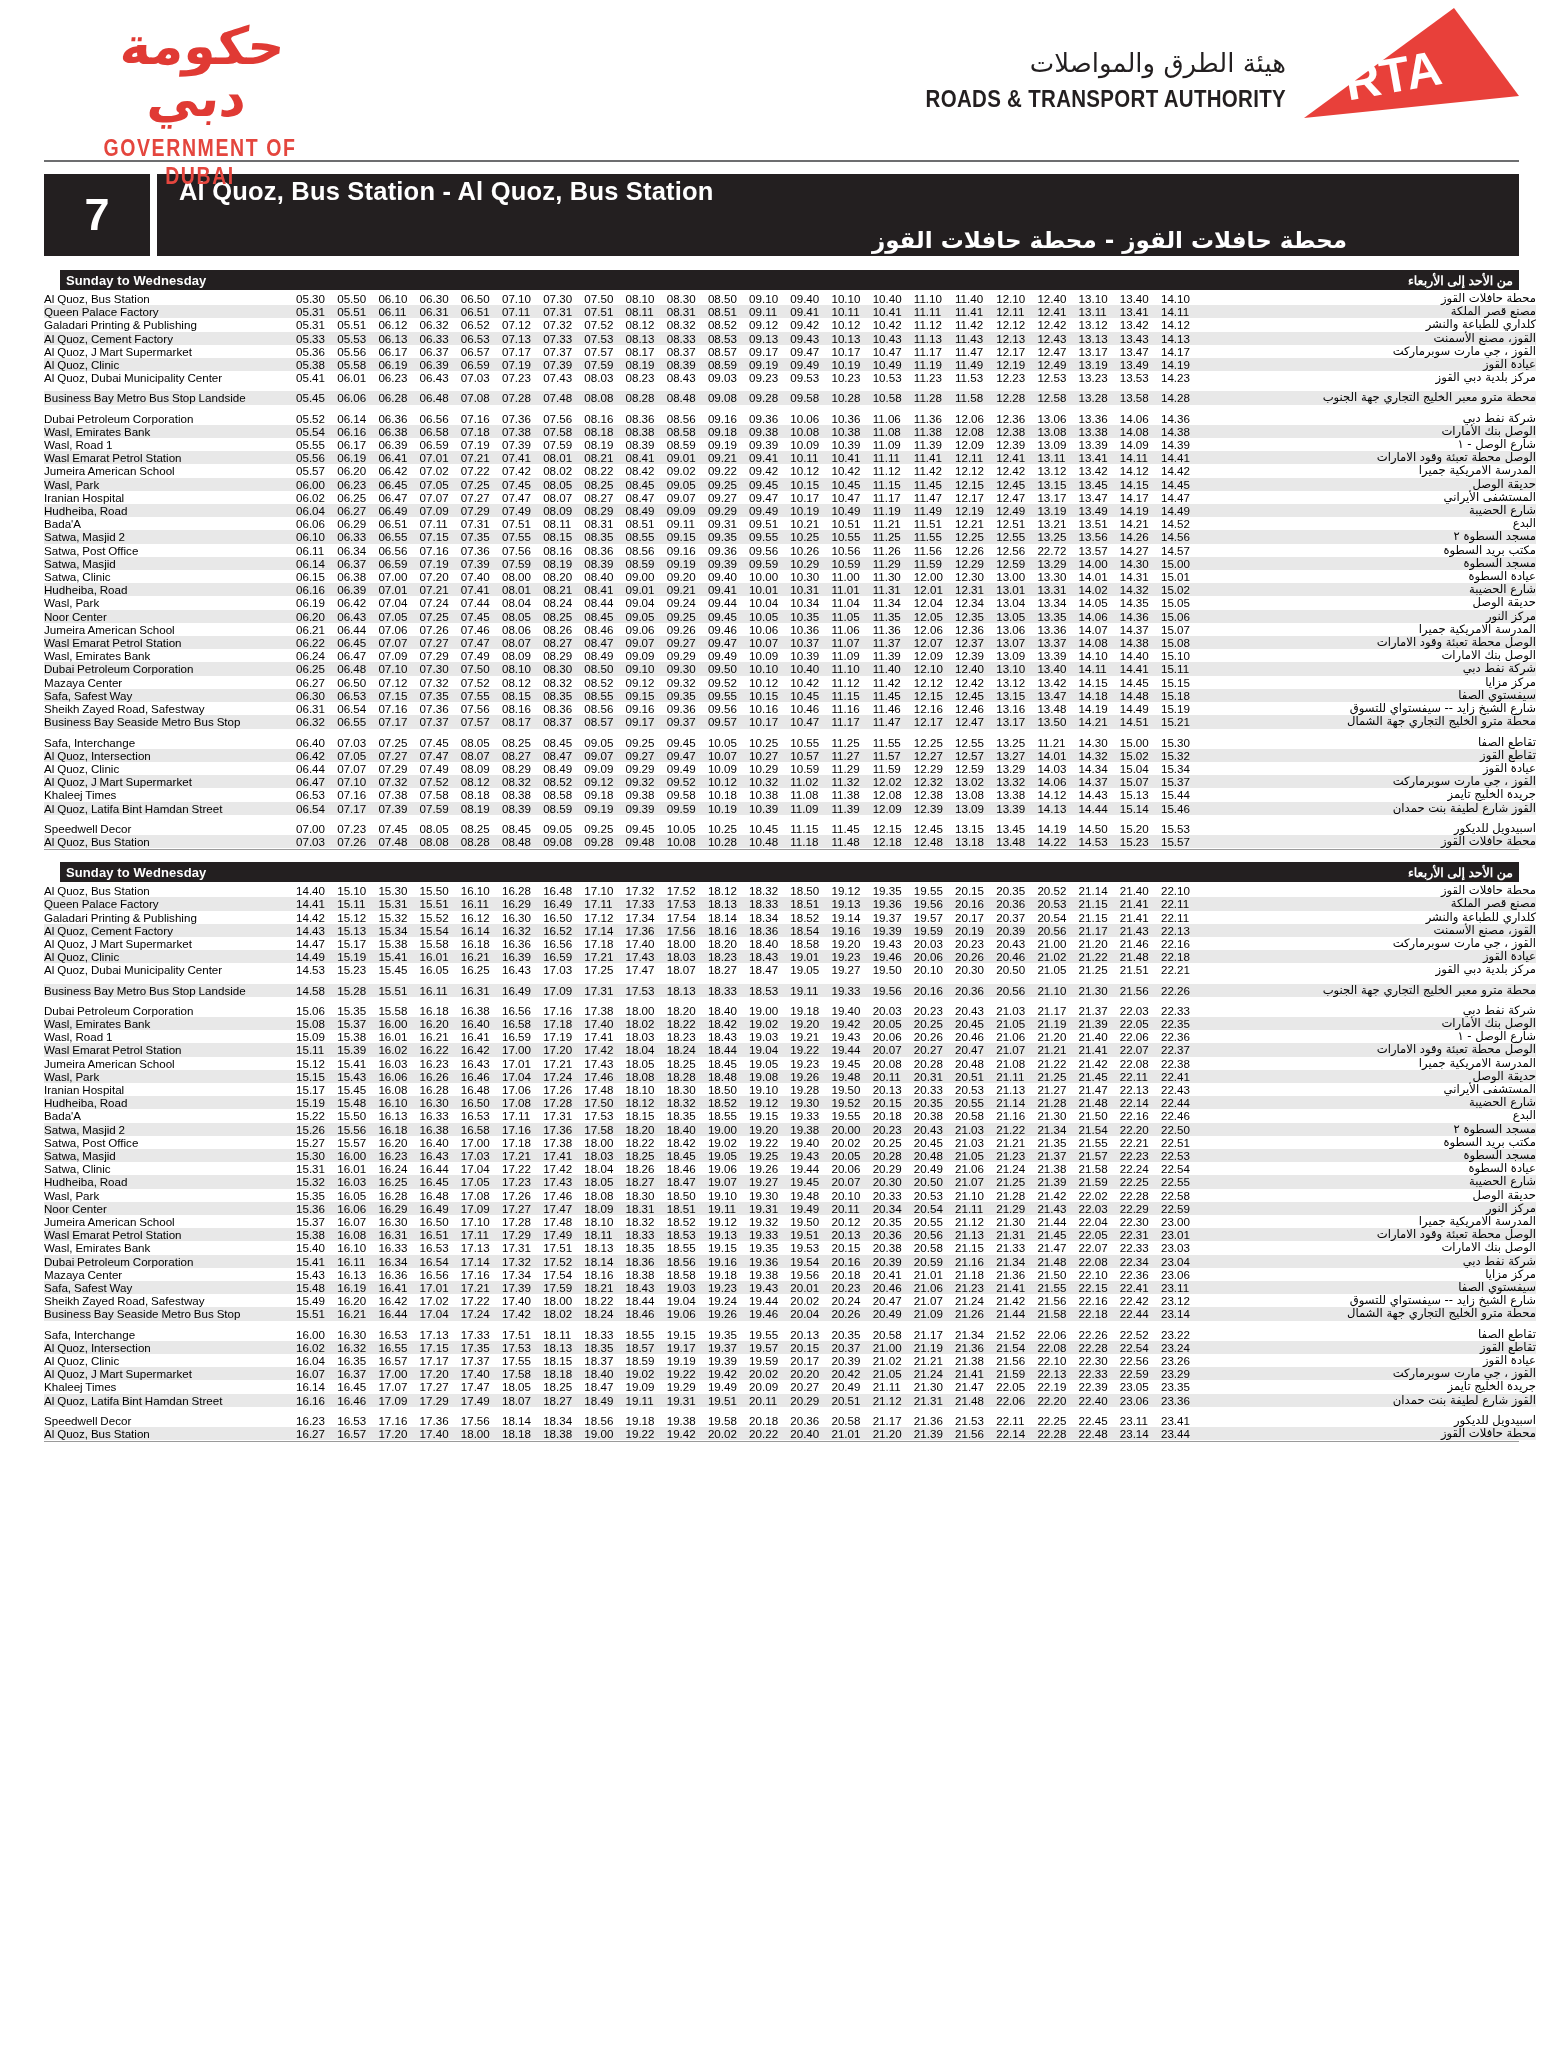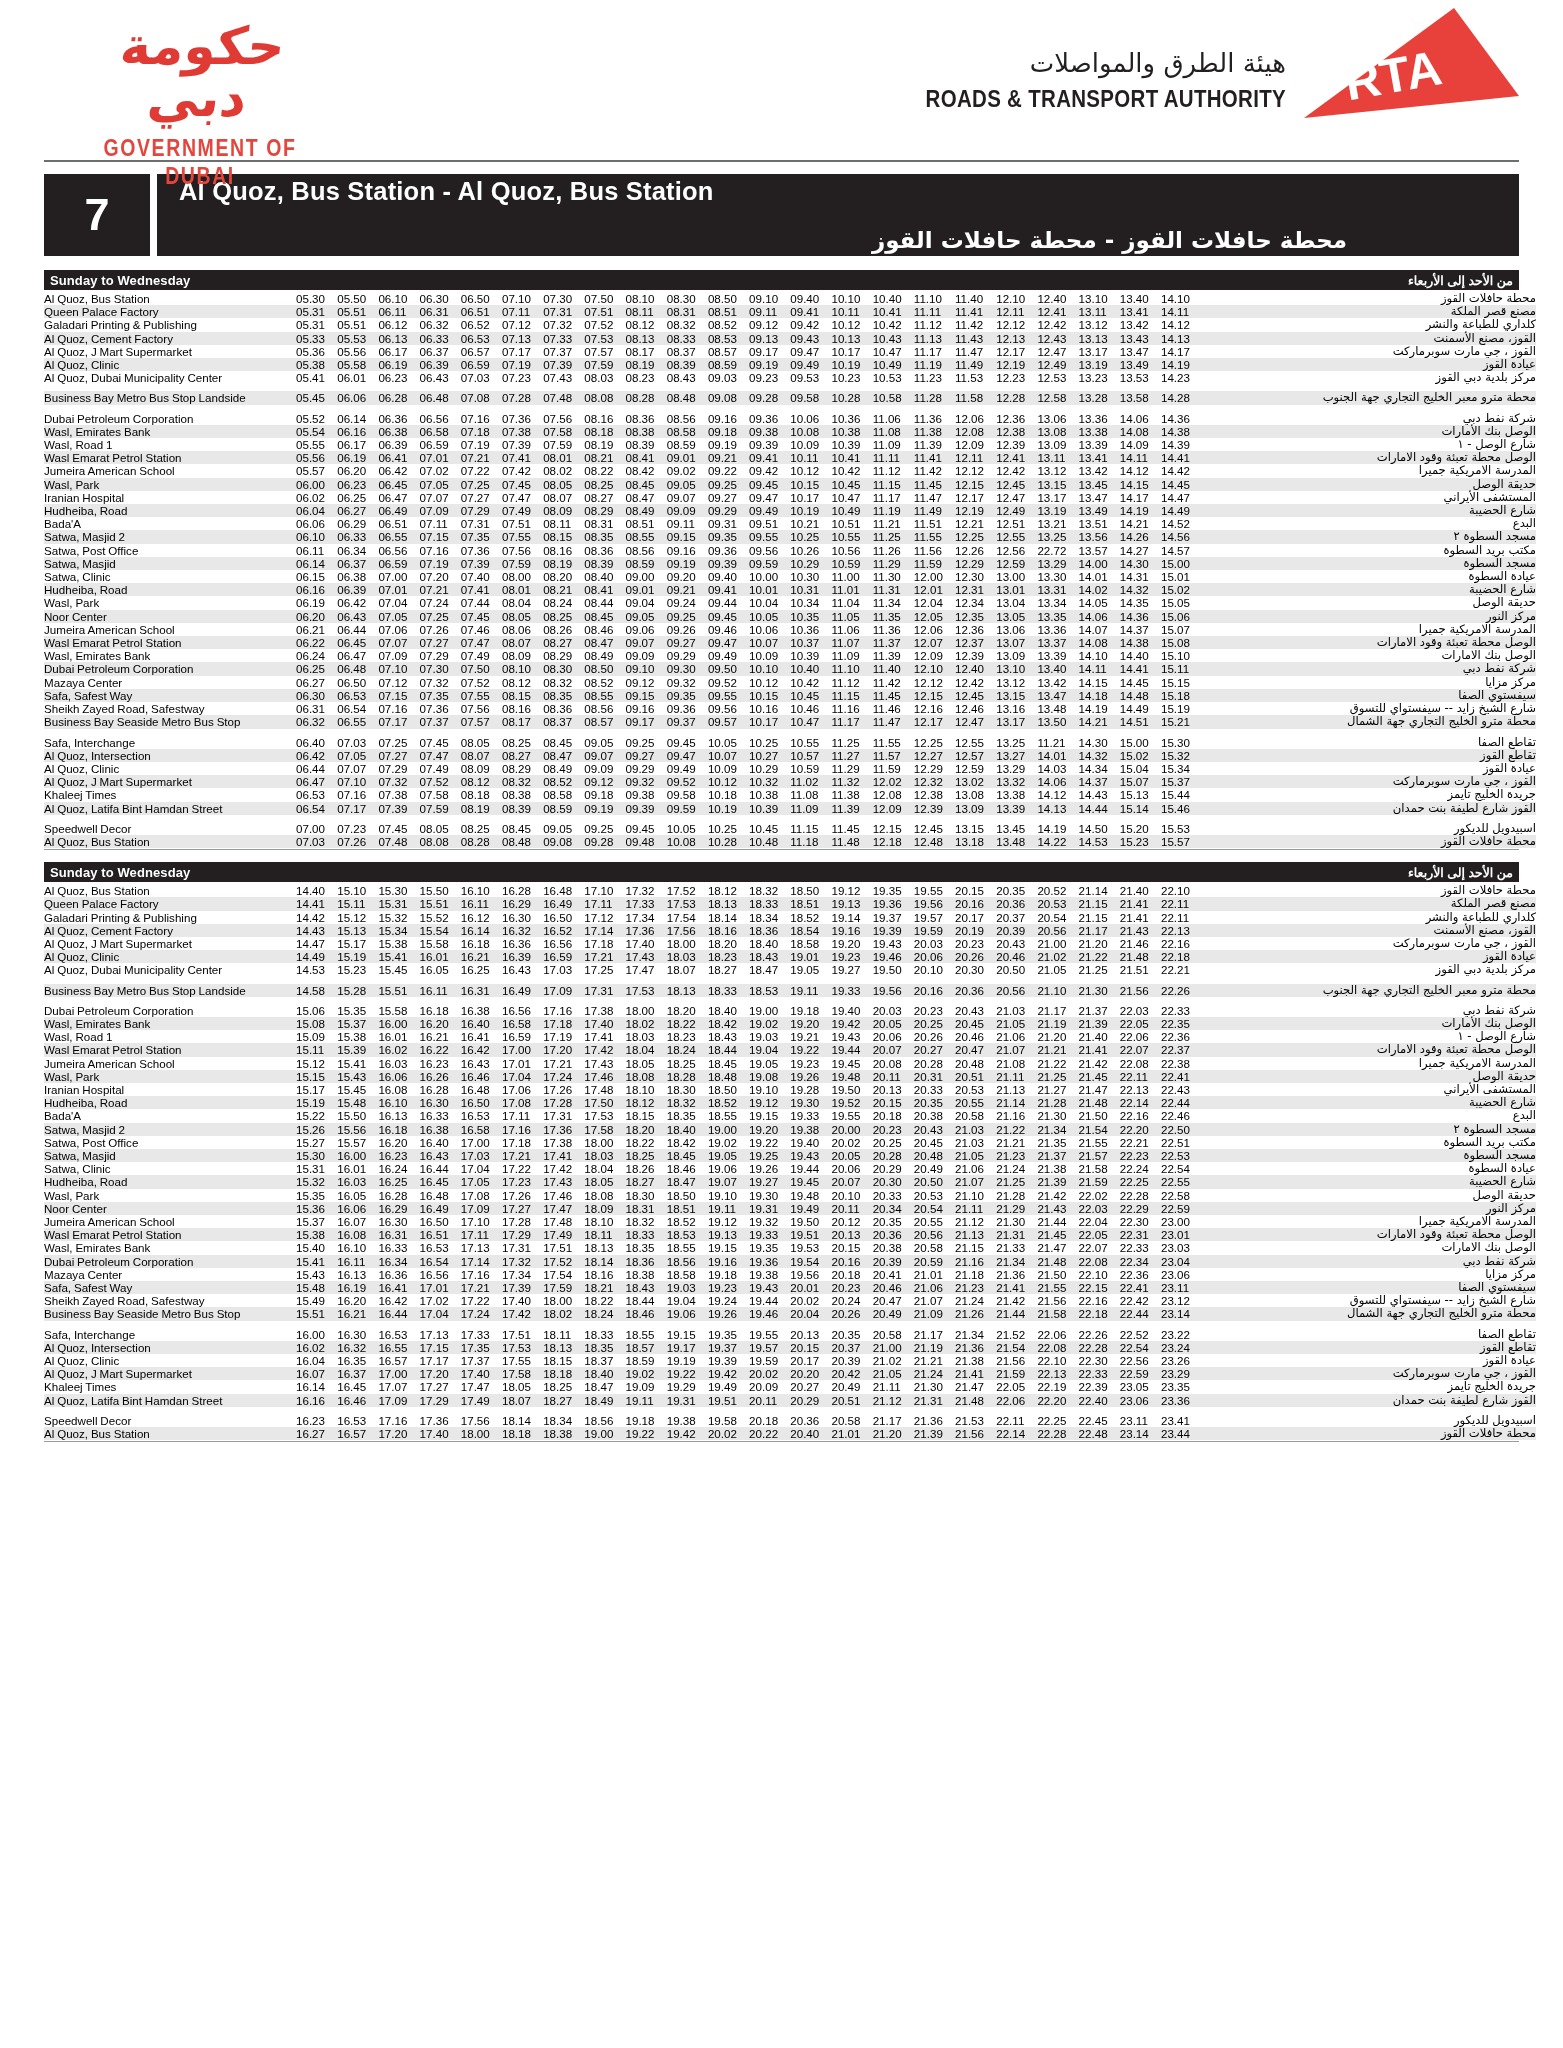--- a/index.html
+++ b/index.html
@@ -152,20 +152,21 @@
   .band {
     background: #231f20;
     color: #ffffff;
     height: 20px;
     display: flex;
     align-items: center;
     justify-content: space-between;
     padding: 0 6px 0 6px;
     box-sizing: border-box;
     margin-bottom: 2px;
+    margin-left: 16px;
   }
   .band-en {
     font-size: 13px;
     font-weight: bold;
     letter-spacing: 0.1px;
   }
   .band-ar {
     font-family: Liberation Sans, sans-serif;
     direction: rtl;
     font-size: 12.5px;

